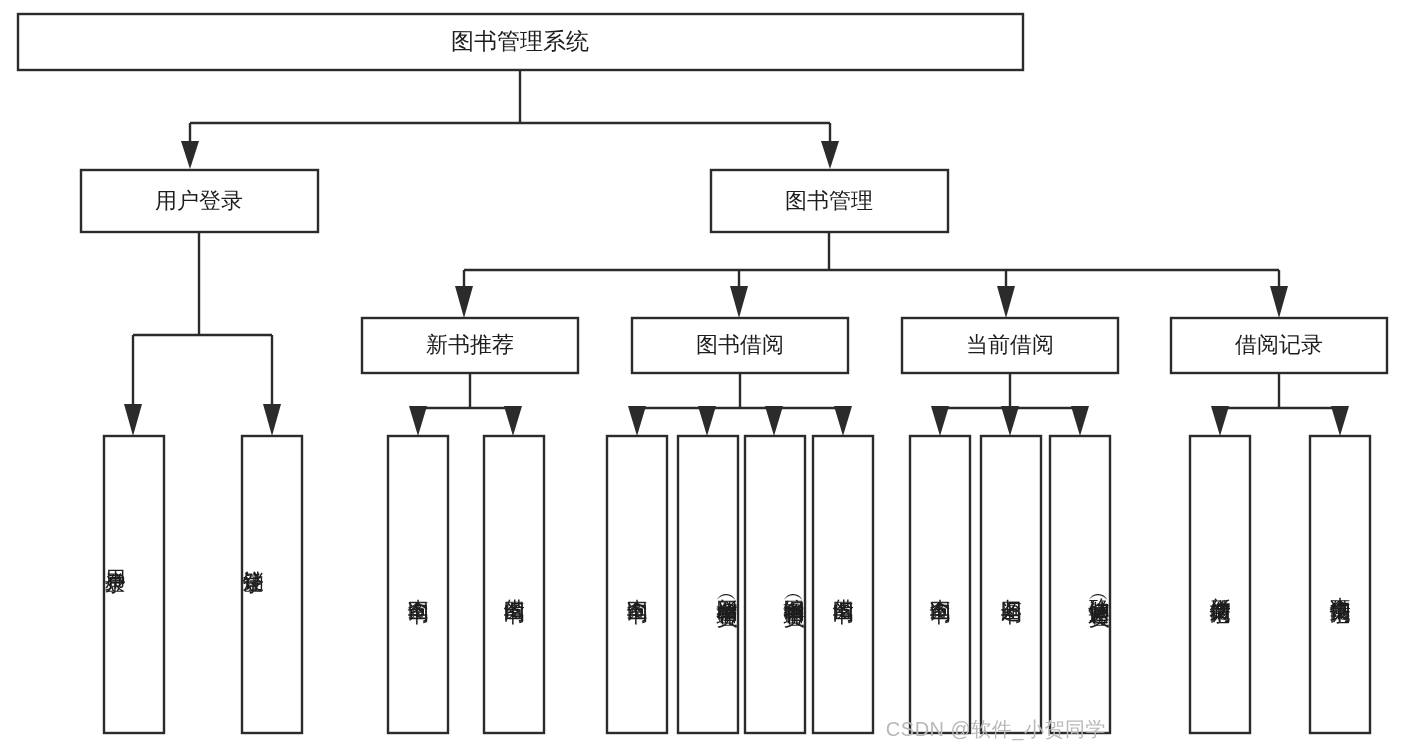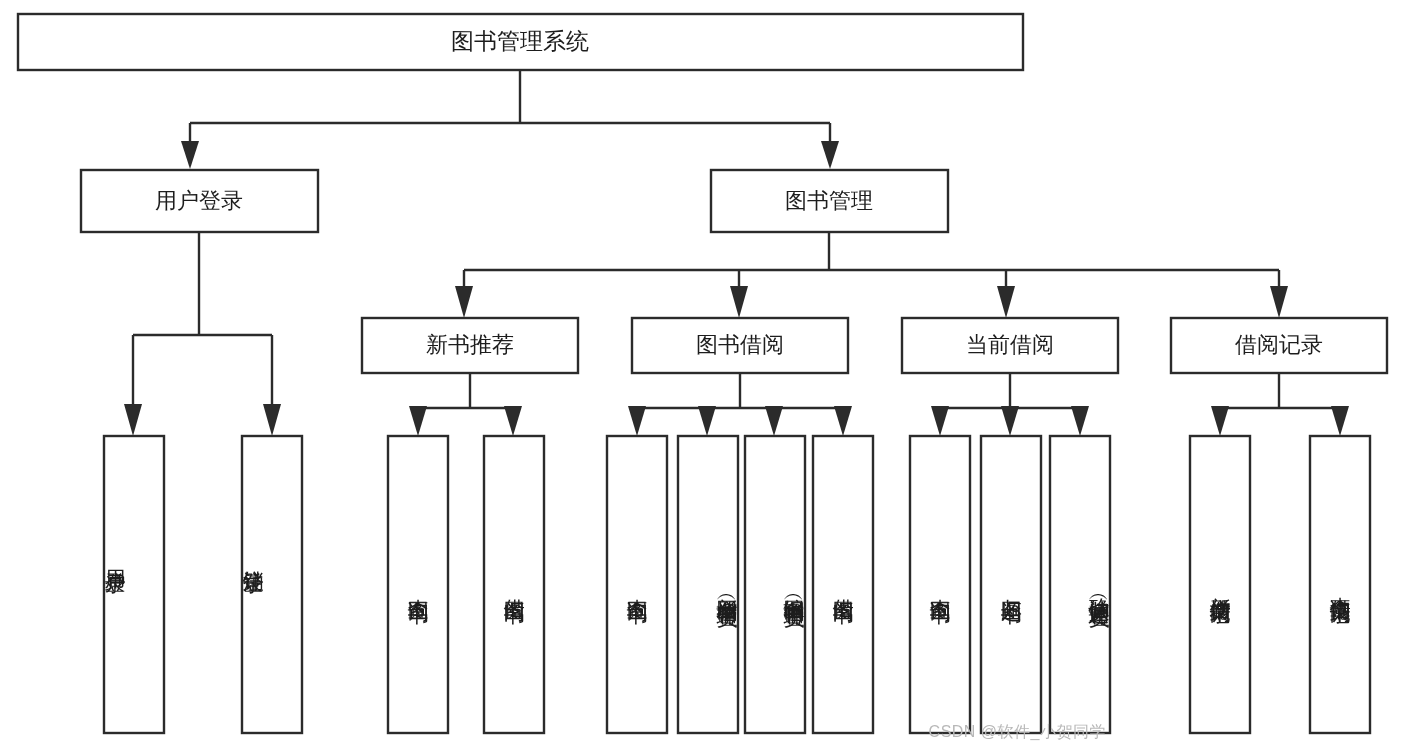--- a/index.html
+++ b/index.html
@@ -66,21 +66,21 @@
     pointer-events: none;
     display: flex;
     align-items: center;
     justify-content: center;
   }
   .watermark {
     position: absolute;
     right: 8px;
     bottom: 4px;
     font-family: "Liberation Sans", "DejaVu Sans", sans-serif;
-    font-size: 16px;
+    font-size: 20px;
     color: #b8b8b8;
     letter-spacing: 0.5px;
     white-space: nowrap;
   }
 </style>
 </head>
 <body>
 
 <div id="diagram-root">
 

